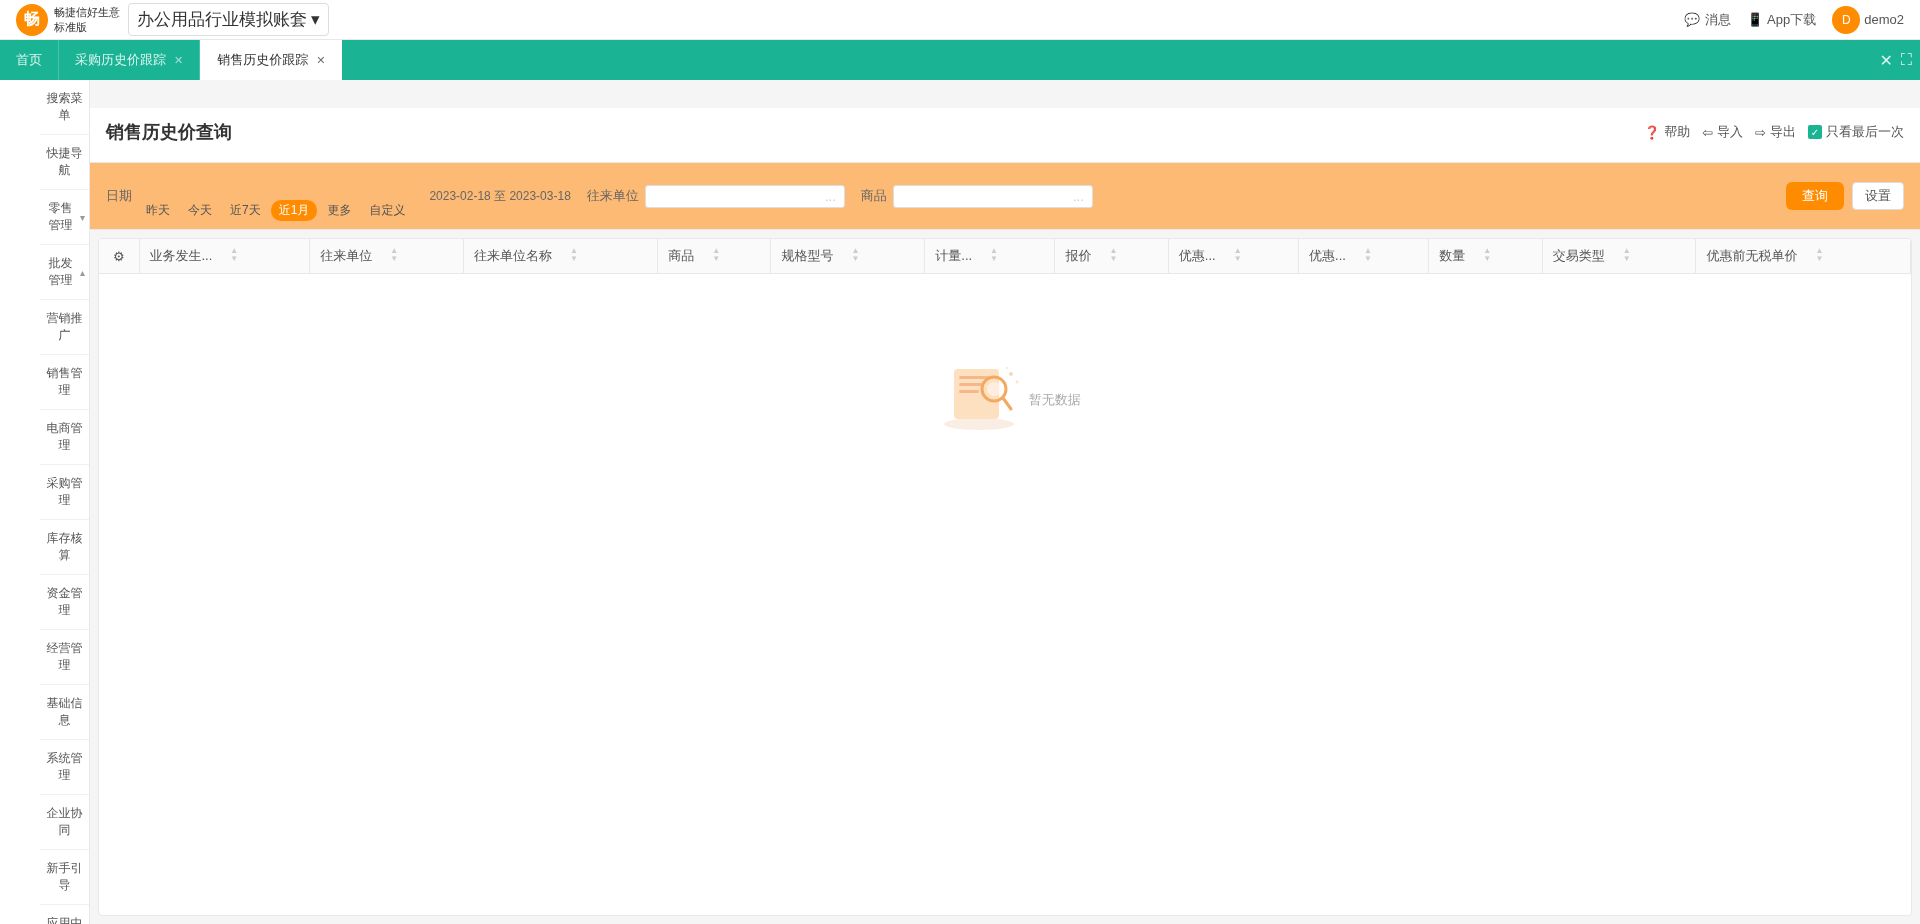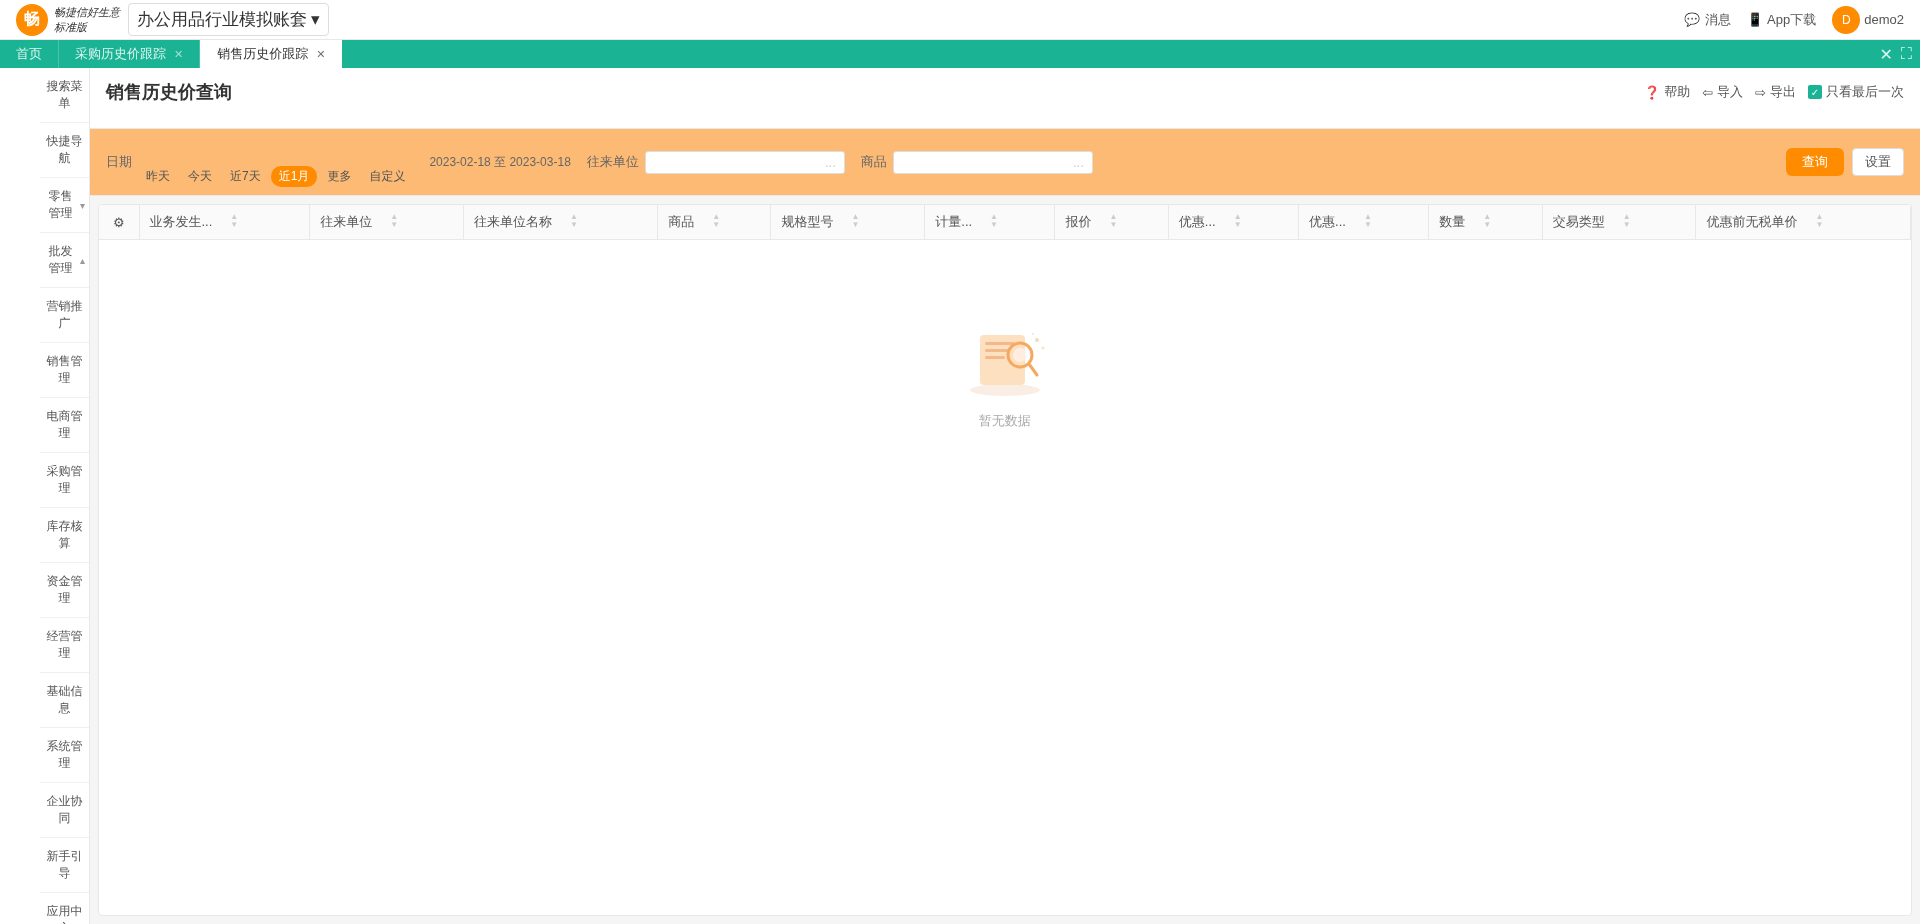--- a/index.html
+++ b/index.html
@@ -34,21 +34,20 @@
       align-items: center;
       justify-content: center;
       color: white;
       font-size: 16px;
       font-weight: bold;
     }
     .logo-text {
       font-size: 11px;
       color: #333;
       line-height: 1.3;
-      font-style: italic;
     }
     .company-selector {
       display: flex;
       align-items: center;
       gap: 4px;
       padding: 4px 8px;
       border: 1px solid #ddd;
       border-radius: 4px;
       cursor: pointer;
       color: #333;
@@ -74,21 +73,21 @@
       background: #ff8c00;
       display: flex;
       align-items: center;
       justify-content: center;
       color: white;
       font-size: 12px;
     }
 
     
     .tab-bar {
-      height: 28px;
+      height: 40px;
       background: #1ab394;
       display: flex;
       align-items: stretch;
     }
     .tab {
       display: flex;
       align-items: center;
       padding: 0 16px;
       gap: 8px;
       cursor: pointer;
@@ -158,25 +157,26 @@
       flex: 1;
       background: #f5f5f5;
       display: flex;
       flex-direction: column;
       overflow: hidden;
     }
 
     
     .page-header {
       background: #fff;
-      padding: 12px 16px 24px;
+      padding: 12px 16px 18px;
       display: flex;
       align-items: center;
       justify-content: space-between;
       border-bottom: 1px solid #e8e8e8;
+      margin-top: 28px;
     }
     .page-title {
       font-size: 18px;
       font-weight: bold;
       color: #333;
     }
     .page-actions {
       display: flex;
       align-items: center;
       gap: 12px;
@@ -328,21 +328,21 @@
       display: flex;
       flex-direction: column;
       font-size: 8px;
       color: #ccc;
       line-height: 1;
     }
 
     
     .empty-state {
       display: flex;
-      flex-direction: column;
+      flex-direction: row;
       align-items: center;
       justify-content: center;
       padding: 80px 0;
     }
     .empty-icon {
       width: 100px;
       height: 80px;
       position: relative;
       margin-bottom: 12px;
     }

